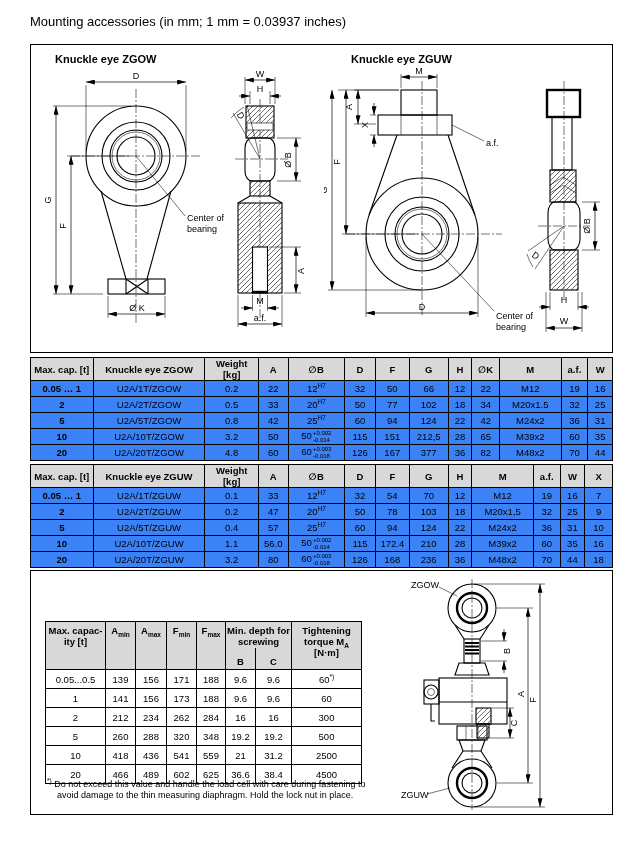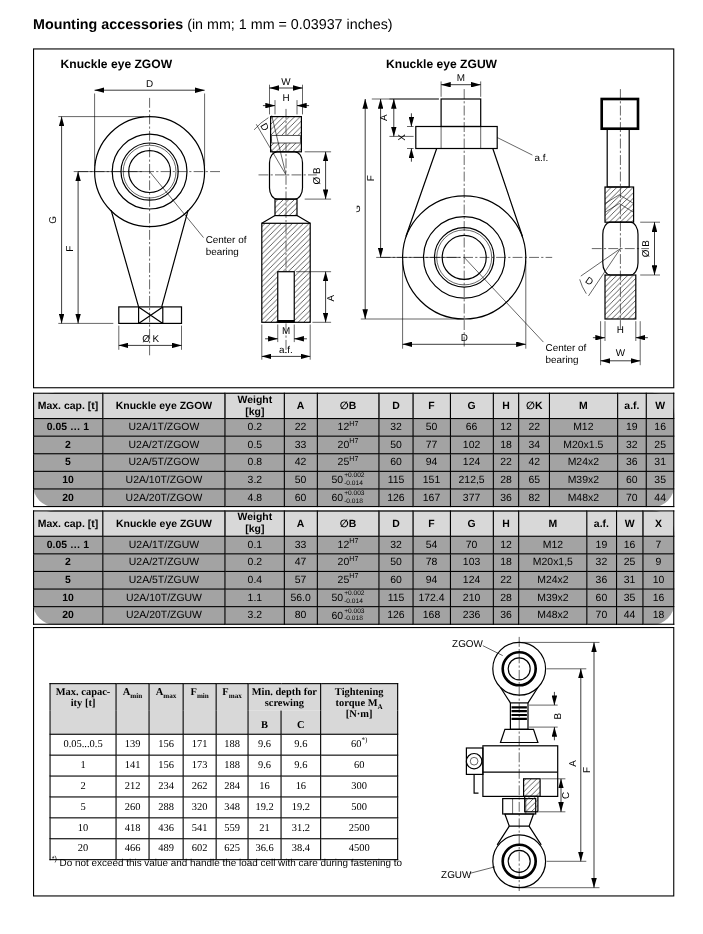--- a/index.html
+++ b/index.html
@@ -1,41 +1,41 @@
 <!DOCTYPE html>
 <html><head>
 <meta charset="utf-8">
 <style>
   html,body{margin:0;padding:0;background:#fff;}
   .page{position:relative;width:639px;height:849px;background:#fff;
         font-family:"Liberation Sans","DejaVu Sans",sans-serif;color:#000;overflow:hidden;}
   .pagetitle{position:absolute;left:30px;top:14px;font-size:13px;}
-  .pagetitle b{font-weight:bold;}
+  .pagetitle b{font-weight:normal;}
   .frame{position:absolute;border:1.3px solid #000;background:#fff;}
   #box1{left:30px;top:44px;width:581px;height:307px;}
   #box2{left:30px;top:570px;width:581px;height:243px;}
   .drawtitle{position:absolute;font-size:11px;font-weight:bold;}
   
   table.dt{border-collapse:collapse;table-layout:fixed;position:absolute;
-           font-size:9.5px;background:#a3a3a3;border-radius:20px;}
+           font-size:9.5px;background:#3b82f6;}
   table.dt th,table.dt td{border:1px solid #000;text-align:center;vertical-align:middle;
            padding:0 1px;height:15px;overflow:hidden;}
   table.dt th{background:#d8d8d8;font-weight:bold;}
   table.dt{border:1.6px solid #000;}
   #t1{left:30px;top:357px;width:583px;}
   #t2{left:30px;top:464px;width:583px;}
   .dims td:first-child{font-weight:bold;}
   sup{font-size:6.5px;line-height:0;vertical-align:super;}
   sub{font-size:6.5px;line-height:0;vertical-align:sub;}
   .tol{display:inline-block;vertical-align:middle;font-size:6px;line-height:1.15;
        text-align:left;margin-left:1px;}
   .tol span{display:block;}
   
   #t3{left:14px;top:50px;width:316px;position:absolute;border-collapse:collapse;
-      table-layout:fixed;font-size:9.5px;border:1.6px solid #000;font-family:Liberation Serif, serif;}
+      table-layout:fixed;font-size:9.5px;border:1.6px solid #000;}
   #t3 th,#t3 td{border:1px solid #000;text-align:center;padding:1px 1px;height:16px;}
   #t3 th{background:#d8d8d8;font-weight:bold;vertical-align:top;padding-top:3px;}
   #t3 th.nb{border-bottom:none;}
   #t3 th.nt{border-top:none;vertical-align:bottom;padding-bottom:2px;}
   .footnote{position:absolute;left:16px;top:208px;width:340px;font-size:9px;line-height:1.25;}
   .footnote .l2{padding-left:10px;}
   
   svg text{font-size:9px;font-family:"Liberation Sans","DejaVu Sans",sans-serif;fill:#000;}
   svg .ol{fill:none;stroke:#000;stroke-width:1.1;}
   svg .bold{fill:none;stroke:#000;stroke-width:2.4;}
@@ -530,20 +530,21 @@
             <td>625</td>
             <td>36.6</td>
             <td>38.4</td>
             <td>4500</td>
           </tr>
         </tbody>
     </table>
 
     <div class="footnote">
       <div><sup>*)</sup> Do not exceed this value and handle the load cell with care during fastening to</div>
+      <div class="l2">avoid damage to the thin measuring diaphragm. Hold the lock nut in place.</div>
     </div>
 
     <svg style="position:absolute;left:366px;top:3px" width="213" height="238" viewBox="0 0 213 238">
       <line class="cl" x1="75" y1="5" x2="75" y2="236"></line>
 
       <circle class="ol" cx="75" cy="34" r="24" fill="#fff"></circle>
       <circle class="bold" cx="75" cy="34" r="15"></circle>
       <circle class="ol" cx="75" cy="34" r="10" fill="#fff"></circle>
       <path class="ol" d="M58,51 L67,65 M92,51 L83,65"></path>
 

